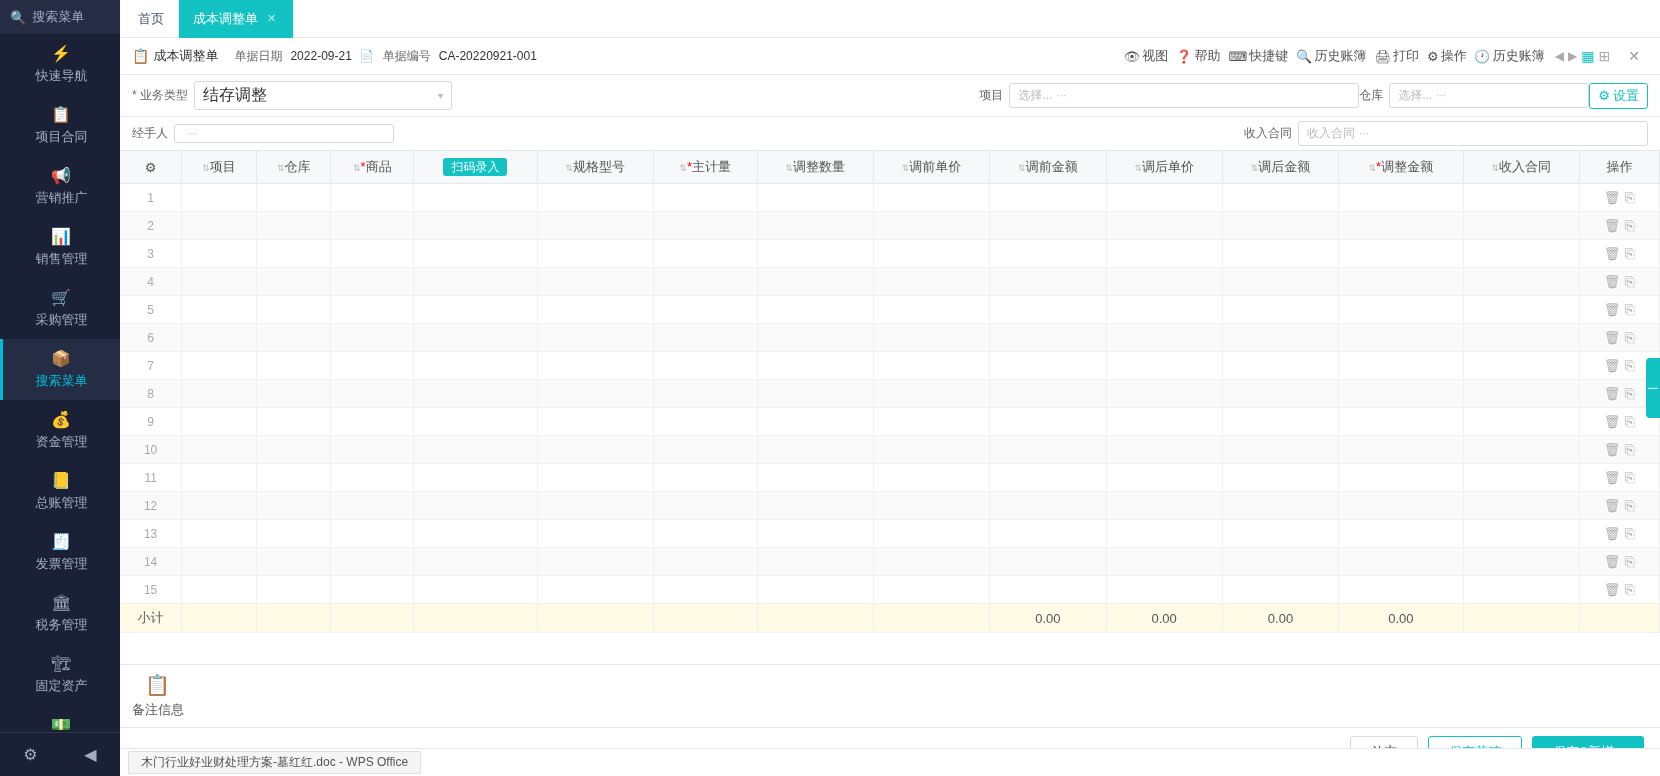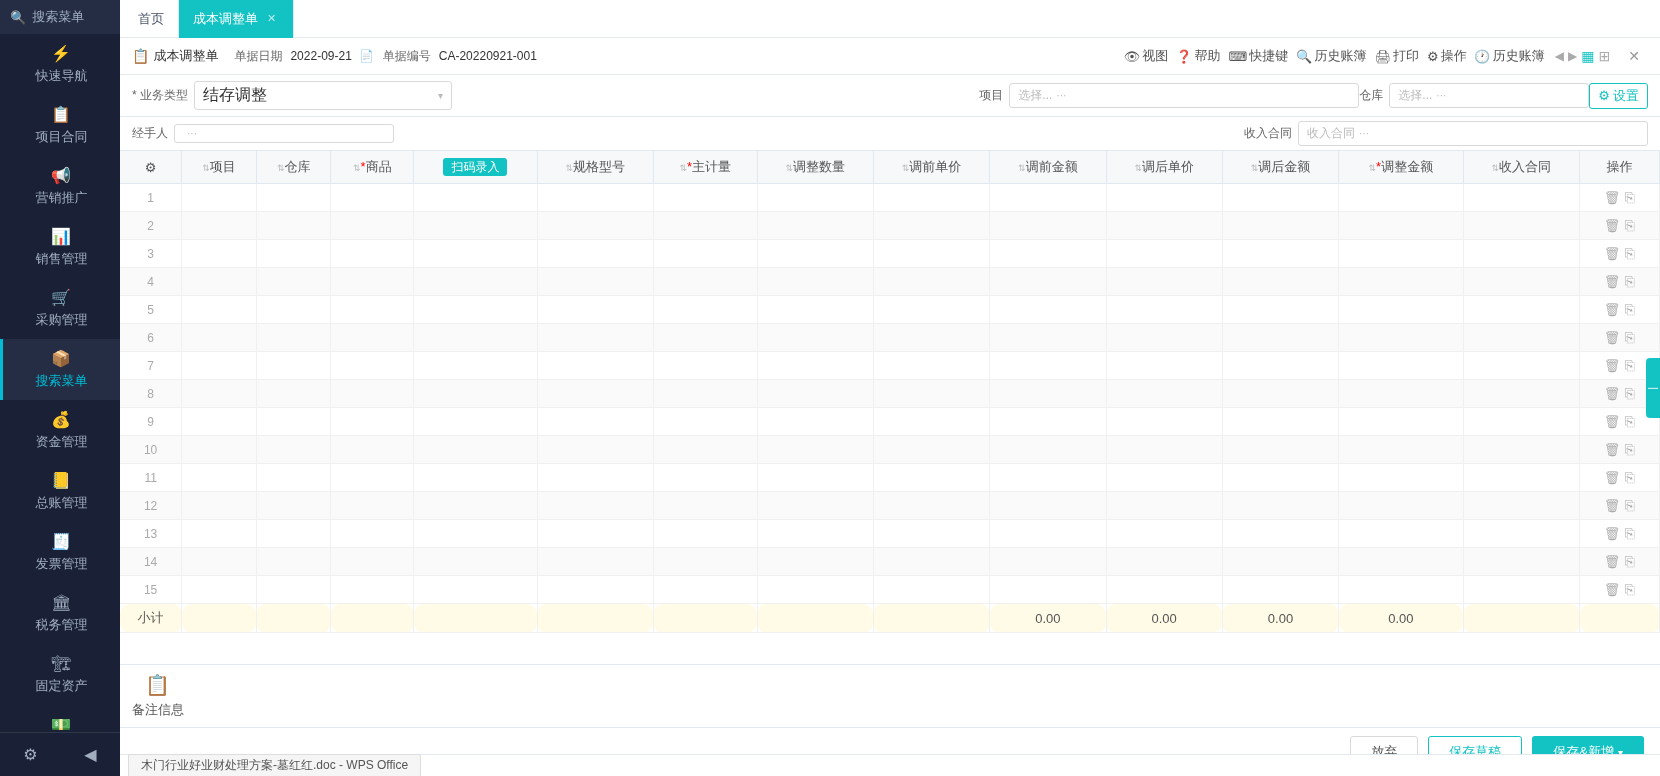--- a/index.html
+++ b/index.html
@@ -266,21 +266,21 @@
       display: flex;
       gap: 4px;
       justify-content: center;
       align-items: center;
     }
     .action-icon { color: #aaa; cursor: pointer; font-size: 13px; }
     .subtotal-row {
       background: #fffbe6 !important;
       font-weight: 500;
     }
-    .subtotal-row td { color: #555; border-radius: 10px; }
+    .subtotal-row td { color: #555; }
 
     
     .notes-area {
       border-top: 1px solid #e2e8f0;
       padding: 8px 12px;
       display: flex;
       gap: 10px;
       align-items: flex-start;
       background: #fff;
     }
@@ -339,21 +339,21 @@
       gap: 4px;
     }
     .btn-primary .chevron-down { font-size: 10px; }
 
     
     .taskbar {
       position: fixed;
       bottom: 0;
       left: 120px;
       right: 0;
-      height: 22px;
+      height: 28px;
       background: #fff;
       border-top: 1px solid #e2e8f0;
       display: flex;
       align-items: center;
       padding: 0 8px;
       gap: 4px;
     }
     .taskbar-item {
       padding: 2px 12px;
       font-size: 12px;

